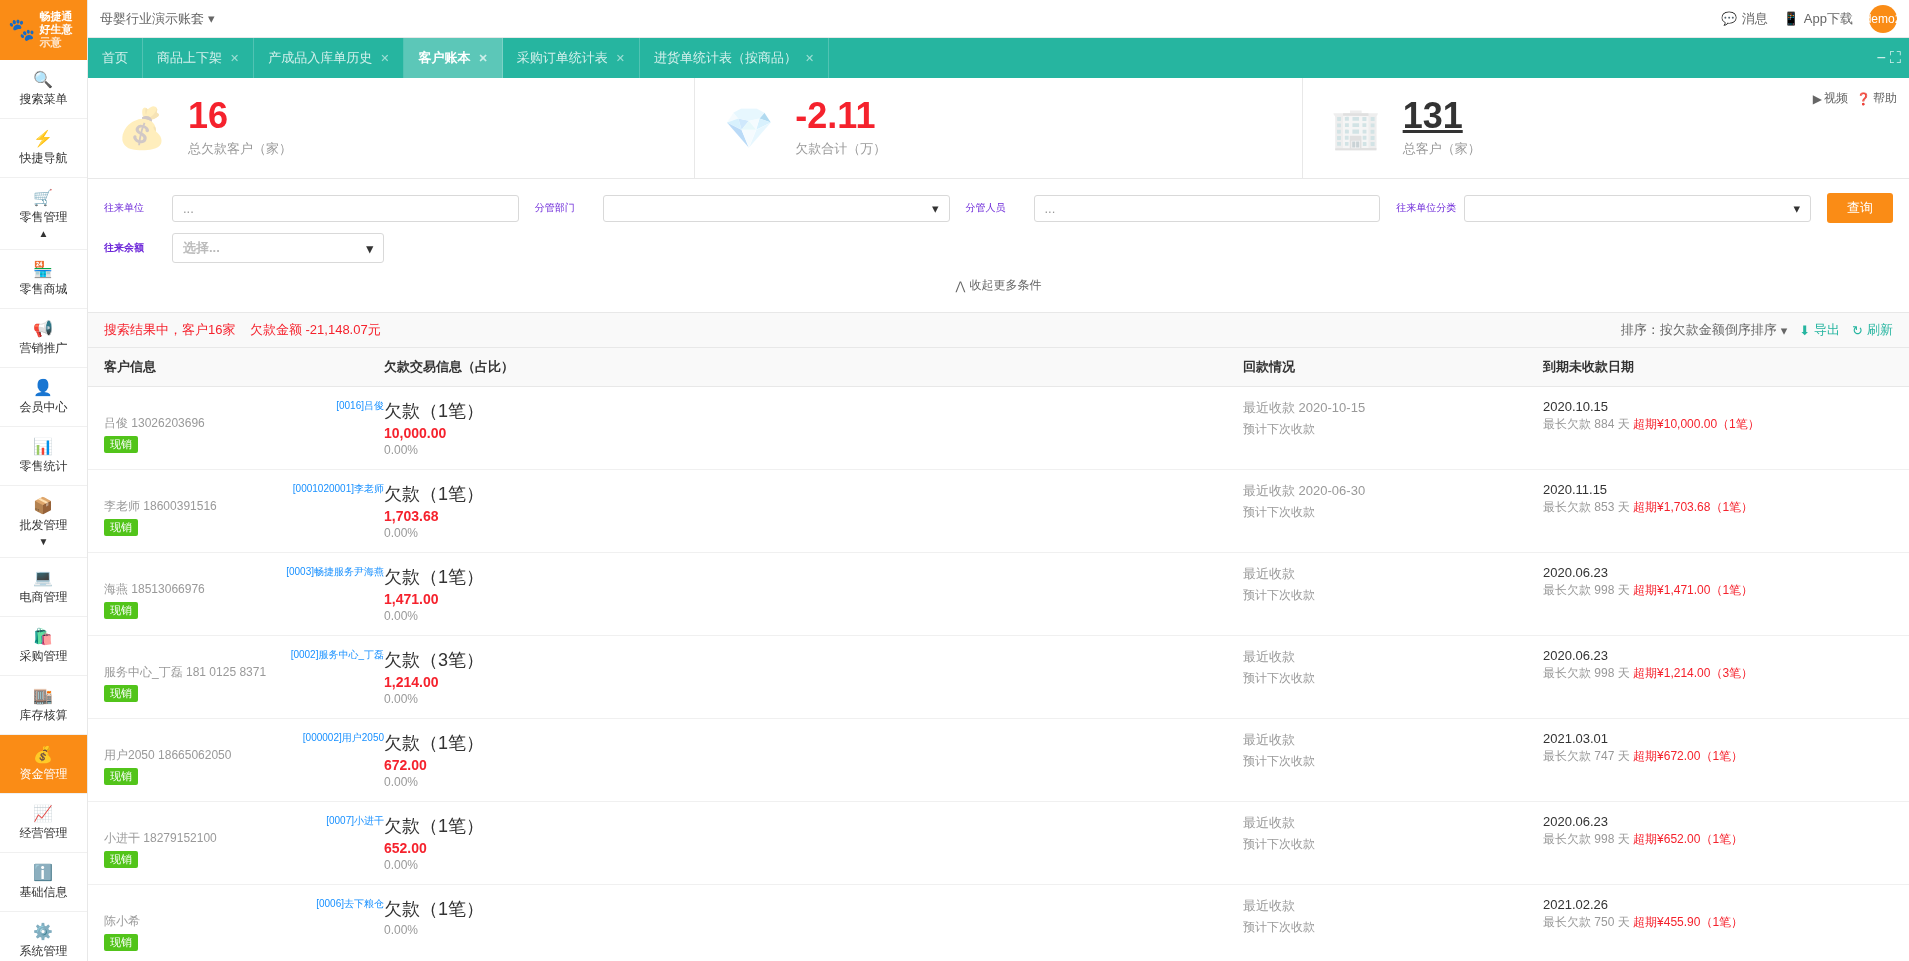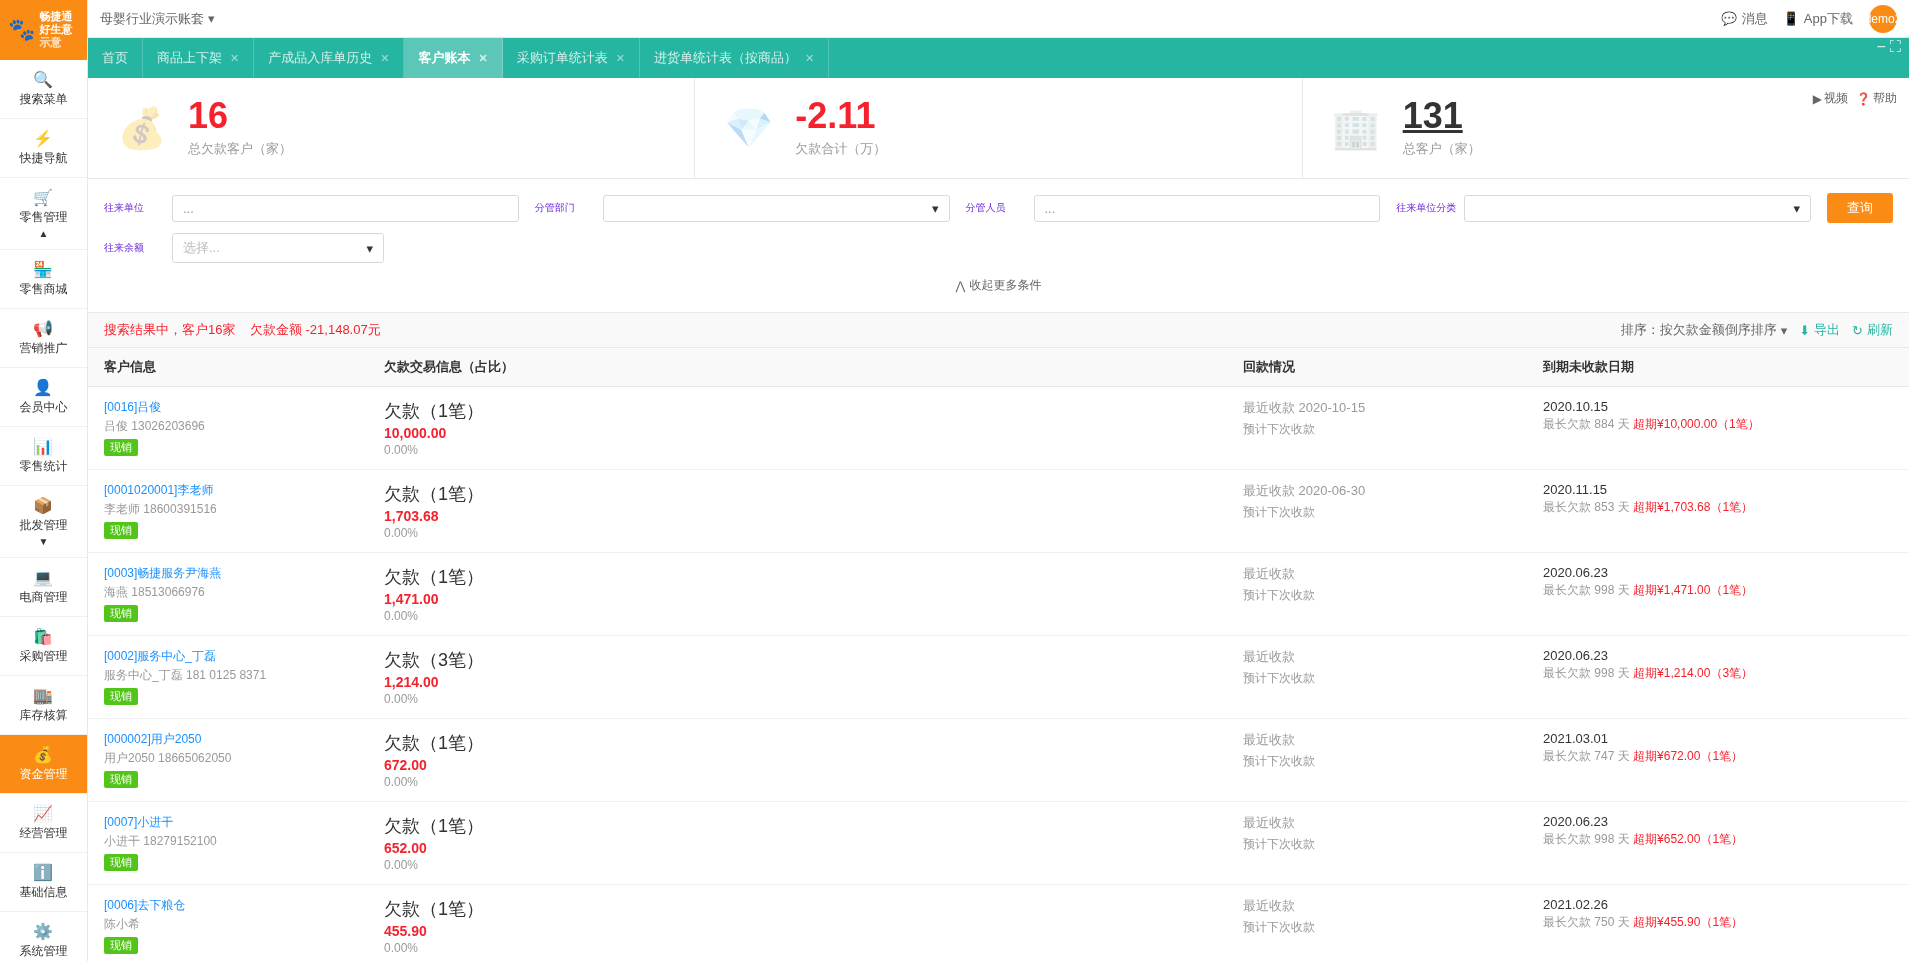--- a/index.html
+++ b/index.html
@@ -20,21 +20,21 @@
 
     
     .top-bar { background: #fff; height: 38px; display: flex; align-items: center; justify-content: space-between; padding: 0 12px; border-bottom: 1px solid #e8e8e8; flex-shrink: 0; }
     .top-bar-left { display: flex; align-items: center; gap: 8px; }
     .industry-selector { display: flex; align-items: center; gap: 4px; color: #666; font-size: 13px; cursor: pointer; }
     .top-bar-right { display: flex; align-items: center; gap: 16px; }
     .top-bar-action { display: flex; align-items: center; gap: 4px; color: #666; font-size: 13px; cursor: pointer; }
     .avatar { width: 28px; height: 28px; border-radius: 50%; background: #fa8c16; display: flex; align-items: center; justify-content: center; color: #fff; font-size: 12px; }
 
     
-    .tabs-bar { background: #26b5a0; display: flex; align-items: flex-start; height: 40px; flex-shrink: 0; }
+    .tabs-bar { background: #26b5a0; display: flex; align-items: center; height: 40px; flex-shrink: 0; }
     .tab { padding: 0 14px; height: 40px; display: flex; align-items: center; gap: 6px; color: rgba(255,255,255,0.8); font-size: 13px; cursor: pointer; border-right: 1px solid rgba(255,255,255,0.2); white-space: nowrap; }
     .tab.active { background: rgba(255,255,255,0.25); color: #fff; font-weight: bold; }
     .tab-home { background: transparent; }
     .tab-close { font-size: 11px; opacity: 0.7; margin-left: 2px; }
     .tabs-spacer { flex: 1; }
     .tabs-controls { display: flex; gap: 4px; padding: 0 8px; color: rgba(255,255,255,0.8); font-size: 16px; cursor: pointer; }
 
     
     .content-area { flex: 1; overflow-y: auto; background: #f5f5f5; }
 
@@ -83,21 +83,21 @@
     .col-recovery { flex: 0 0 300px; }
     .col-overdue { flex: 0 0 350px; }
 
     .table-row { display: flex; align-items: stretch; border-bottom: 1px solid #f0f0f0; padding: 12px 16px; gap: 0; }
     .row-cell { font-size: 13px; }
     .row-cell.col-customer { flex: 0 0 280px; }
     .row-cell.col-debt { flex: 1; }
     .row-cell.col-recovery { flex: 0 0 300px; }
     .row-cell.col-overdue { flex: 0 0 350px; }
 
-    .customer-name { color: #1890ff; font-size: 12px; cursor: pointer; }
+    .customer-name { color: #1890ff; font-size: 10px; cursor: pointer; text-align: right; }
     .customer-phone { color: #999; font-size: 12px; margin-top: 2px; }
     .customer-tag { display: inline-block; background: #52c41a; color: #fff; font-size: 11px; padding: 1px 6px; border-radius: 2px; margin-top: 4px; }
 
     .debt-count { font-size: 18px; color: #333; }
     .debt-amount { color: #f5222d; font-size: 14px; font-weight: bold; margin-top: 2px; }
     .debt-percent { color: #999; font-size: 12px; margin-top: 2px; }
 
     .recovery-latest { font-size: 13px; color: #999; }
     .recovery-next { font-size: 12px; color: #999; margin-top: 4px; }
 
@@ -300,21 +300,21 @@
           <div class="filter-item">
             <label class="filter-label">往来单位分类</label>
             <div class="filter-select">
               <span class="filter-select-placeholder"></span>
               <span>▾</span>
             </div>
           </div>
           <button class="filter-btn">查询</button>
         </div>
         <div class="filter-row">
-          <div class="filter-item" style="flex: 0 0 280px;">
+          <div class="filter-item" style="flex: 0 0 280px; font-weight: bold;">
             <label class="filter-label">往来余额</label>
             <div class="filter-select">
               <span class="filter-select-placeholder">选择...</span>
               <span>▾</span>
             </div>
           </div>
         </div>
         <div class="collapse-row">
           <span>⋀</span>
           <span>收起更多条件</span>
@@ -484,21 +484,20 @@
     </div>
   </div>
             <div class="table-row">
     <div class="row-cell col-customer">
       <div class="customer-name">[0006]去下粮仓</div>
       <div class="customer-phone">陈小希</div>
       <span class="customer-tag">现销</span>
     </div>
     <div class="row-cell col-debt">
       <div class="debt-count">欠款（1笔）</div>
-      <div class="debt-amount">455.90</div>
       <div class="debt-percent">0.00%</div>
     </div>
     <div class="row-cell col-recovery">
       <div class="recovery-latest">最近收款</div>
       <div class="recovery-next">预计下次收款</div>
     </div>
     <div class="row-cell col-overdue">
       <div class="overdue-date">2021.02.26</div>
       <div class="overdue-days">
         最长欠款 750 天 <span class="overdue-amount">超期¥455.90（1笔）</span>

